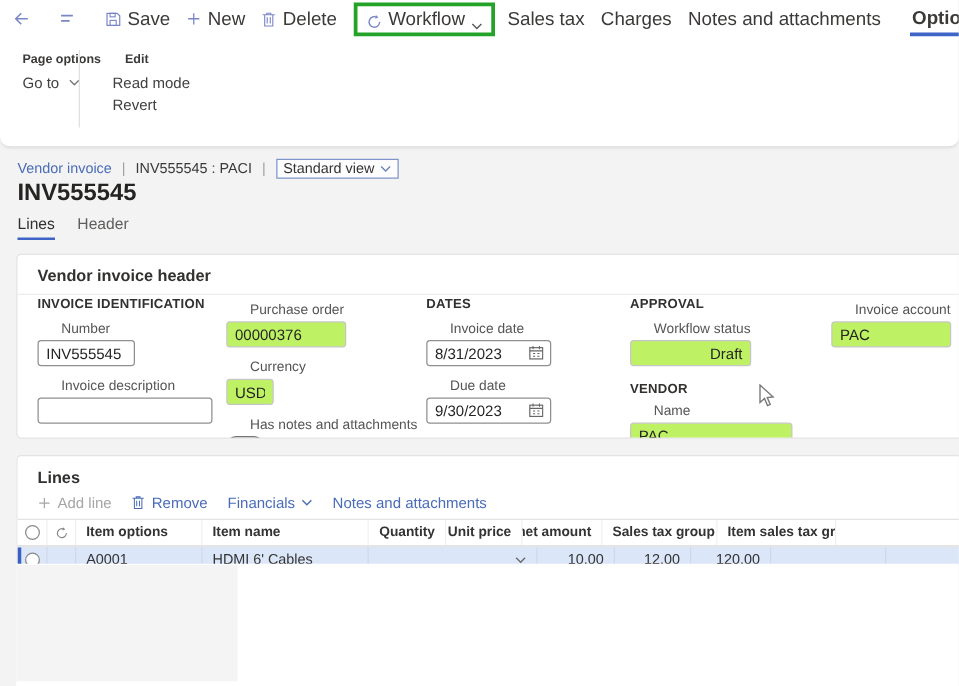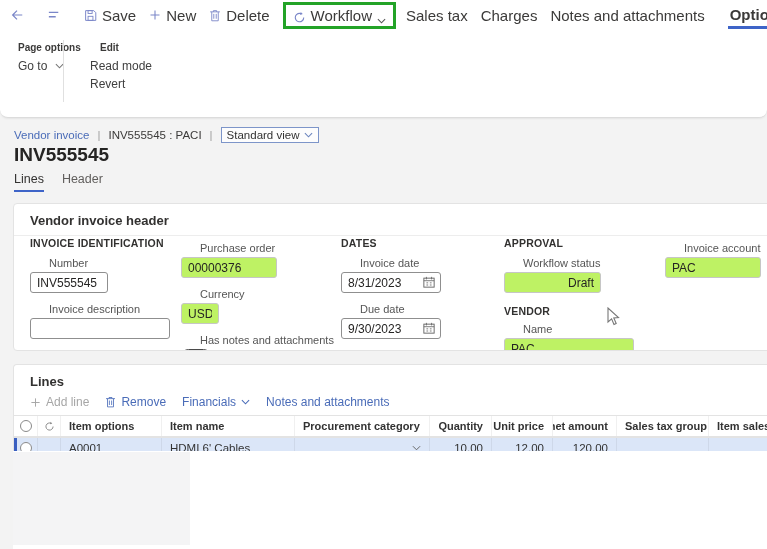--- a/index.html
+++ b/index.html
@@ -278,21 +278,20 @@
           <span class="radio"></span>
         </span>
       <span class="gc c1">
         <svg width="11" height="11" viewBox="0 0 16 16">
             <path d="M13.2 8 A5.2 5.2 0 1 1 10.5 3.5" fill="none" stroke="#888" stroke-width="1.4"></path>
             <path d="M9.5 1.2 L12 3.8 L8.8 4.8 Z" fill="#888"></path>
           </svg>
       </span>
       <span class="gc c2">Item options</span>
       <span class="gc c3">Item name</span>
-      <span class="gc c4">Procurement category</span>
       <span class="gc c5 num">Quantity</span>
       <span class="gc c6 num">Unit price</span>
       <span class="gc c7 num">Line net amount</span>
       <span class="gc c8">Sales tax group</span>
       <span class="gc c9">Item sales tax group</span>
     </div>
     <div class="grow data">
       <span class="sel-bar"></span>
       <span class="gc c0">
           <span class="radio"></span>

